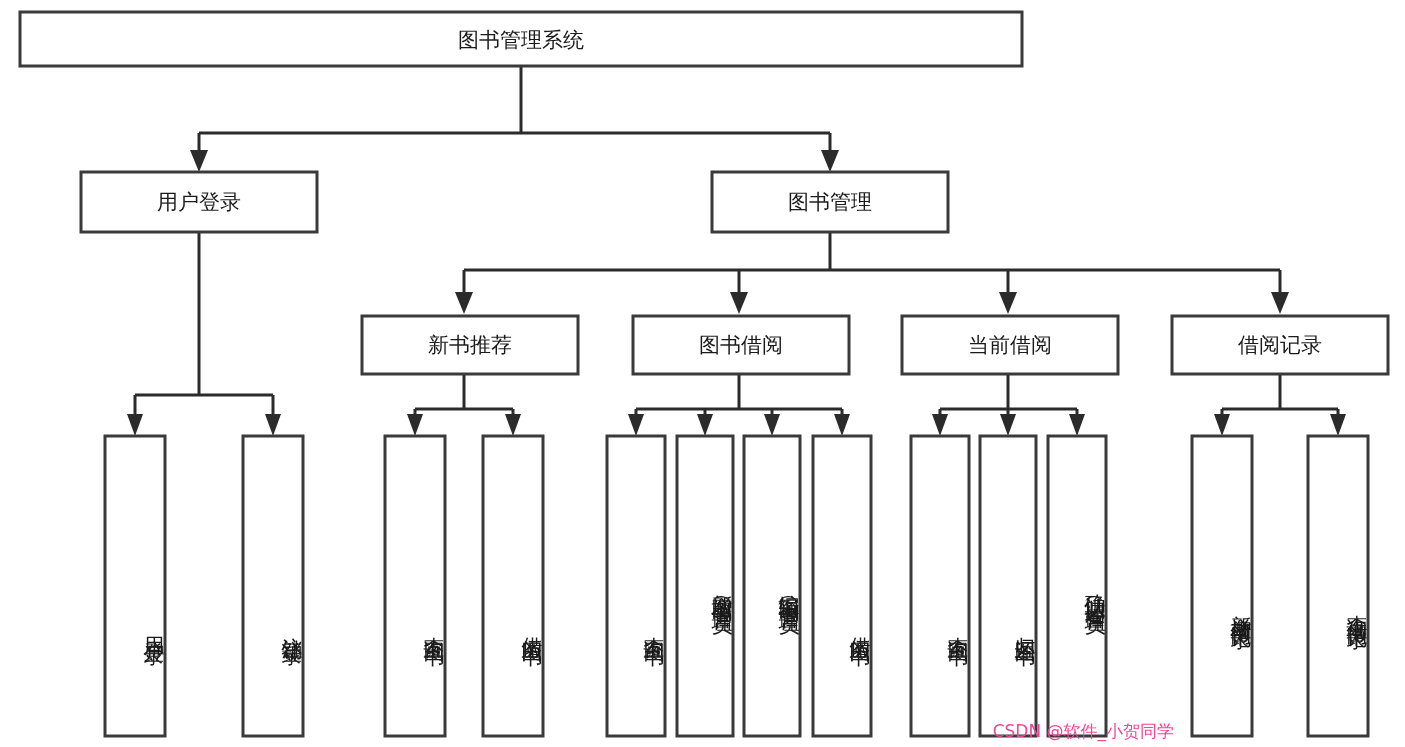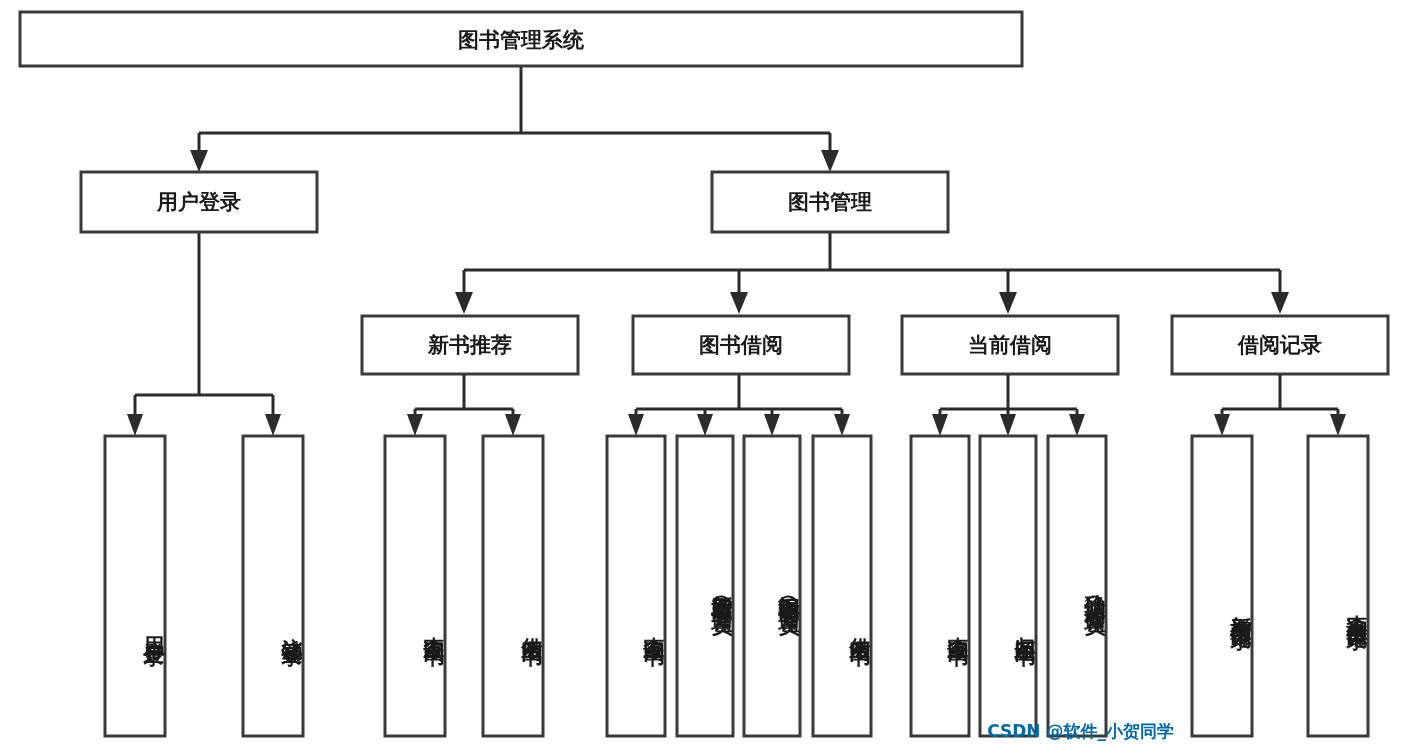--- a/index.html
+++ b/index.html
@@ -11,21 +11,20 @@
     width: 1405px;
     height: 747px;
     font-family: "DejaVu Sans", "Liberation Sans", sans-serif;
     overflow: hidden;
     position: relative;
   }
   #diagram-root {
     position: relative;
     width: 1182px;
     height: 747px;
-    font-weight: bold;
   }
   svg#tree-svg {
     position: absolute;
     left: 0;
     top: 0;
     width: 1405px;
     height: 747px;
     display: block;
   }
   .node-rect {
@@ -65,21 +64,21 @@
     display: flex;
     align-items: flex-start;
     justify-content: center;
   }
   .watermark {
     position: absolute;
     right: 8px;
     bottom: 4px;
     font-family: "DejaVu Sans", "Liberation Sans", sans-serif;
     font-size: 17px;
-    color: #0369a1;
+    color: #ec4899;
     white-space: nowrap;
     pointer-events: none;
   }
 </style>
 </head>
 <body>
 
 <div id="diagram-root">
 
   <svg id="tree-svg" viewBox="0 0 1405 747">

